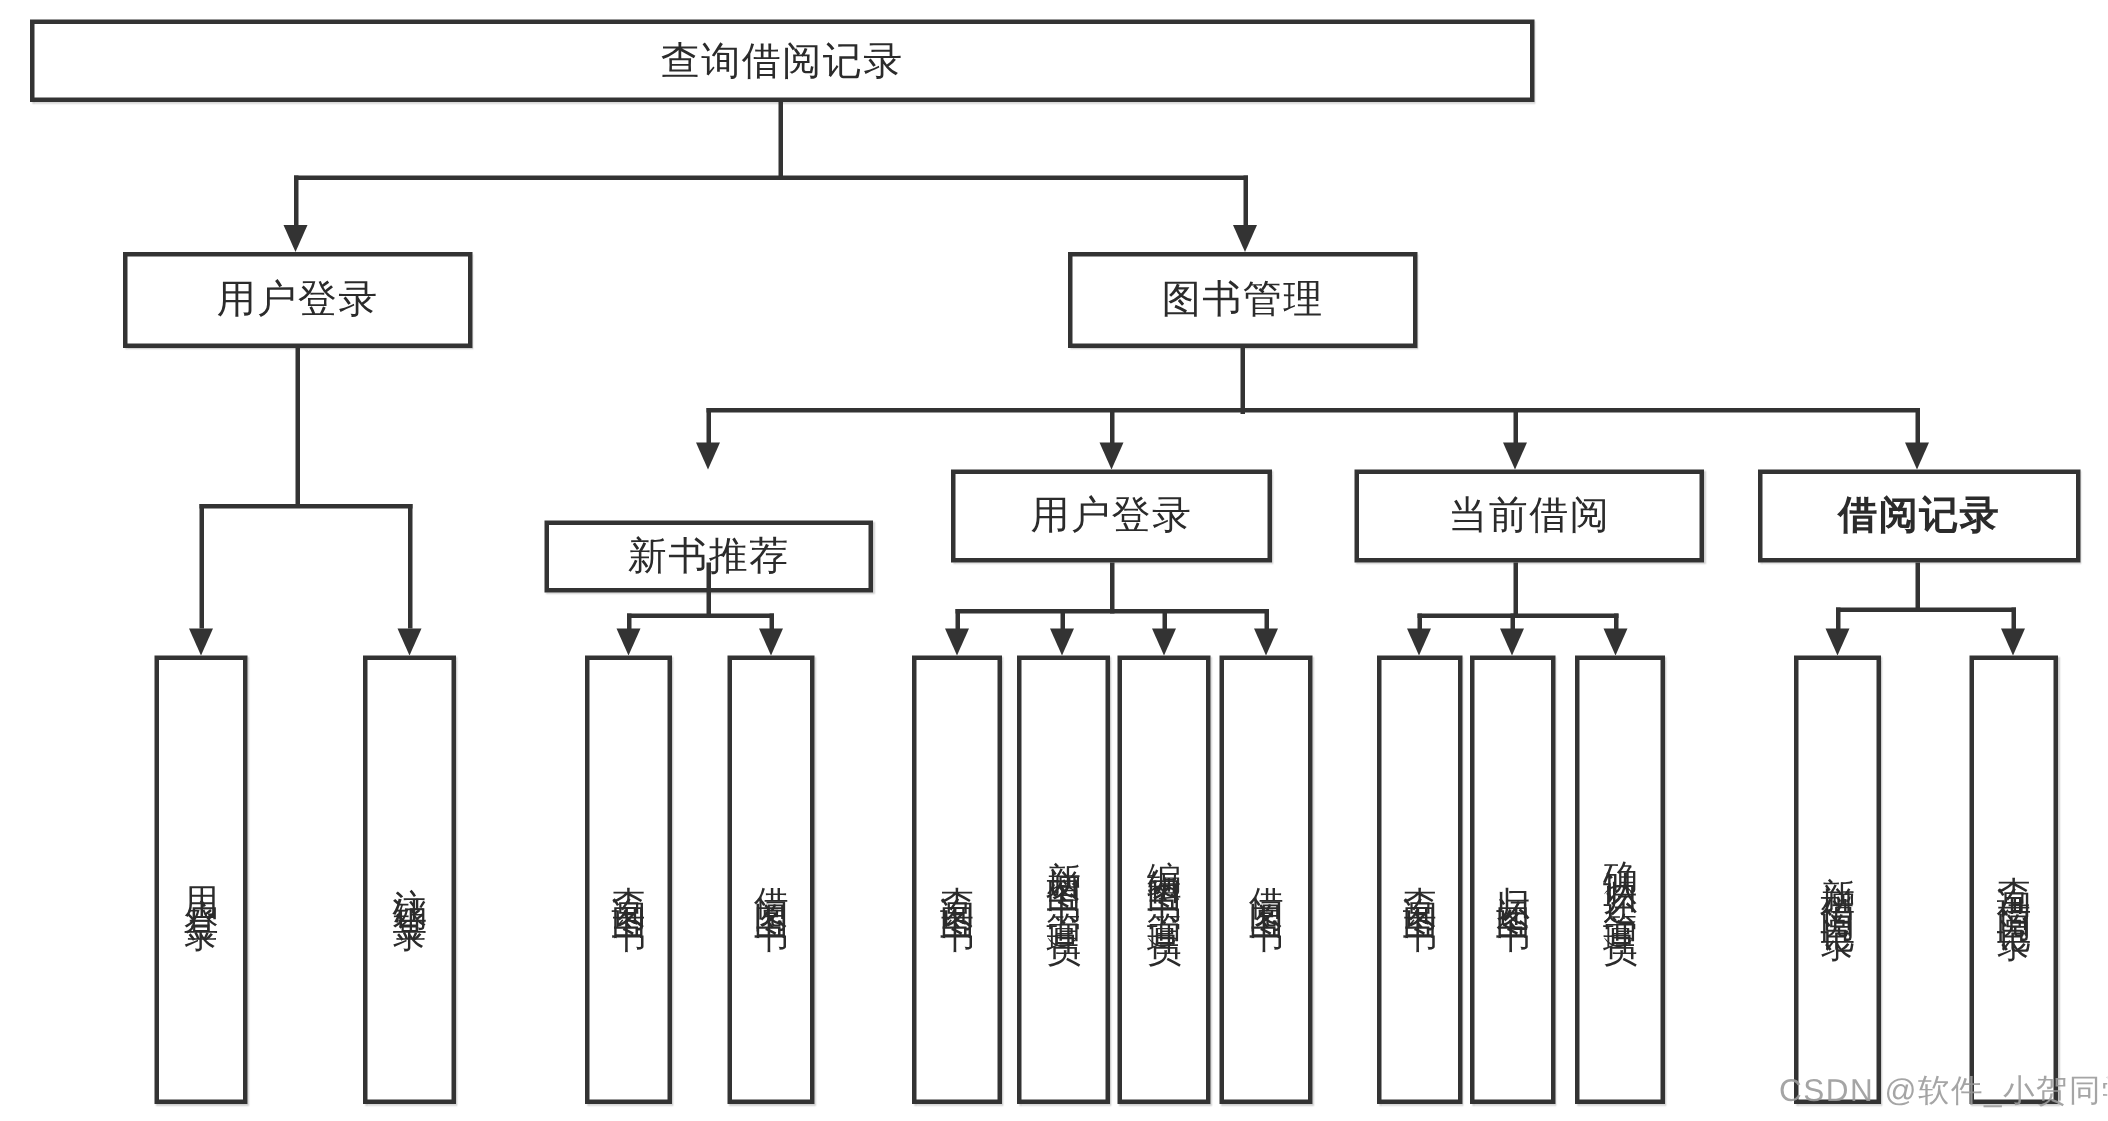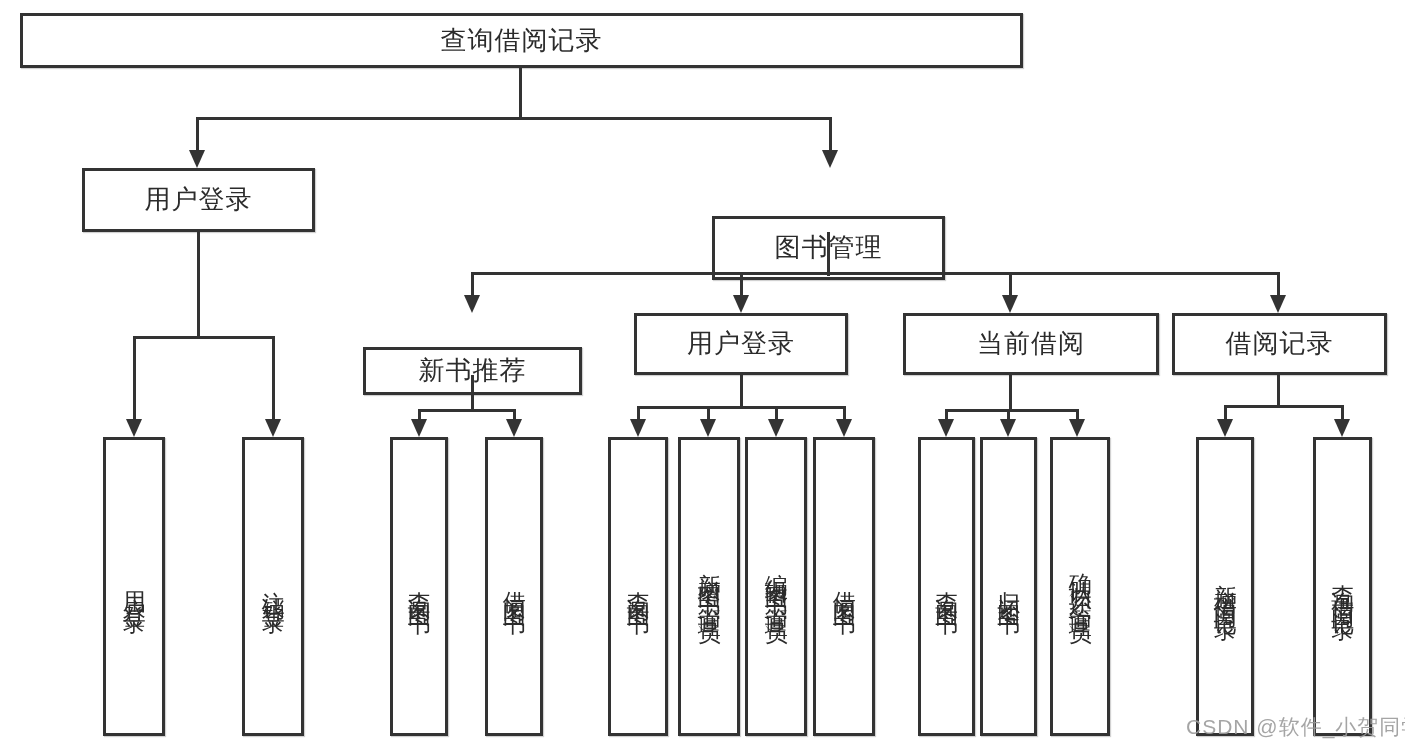--- a/index.html
+++ b/index.html
@@ -66,21 +66,21 @@
   <div class="box" style="left:20px; top:13px; width:1003px; height:55px;">查询借阅记录</div>
 
   <div class="vline" style="left:519px; top:68px; height:50px;"></div>
   <div class="hline" style="left:196px; top:117px; width:636px;"></div>
   <div class="vline" style="left:196px; top:117px; height:35px;"></div>
   <div class="arrow" style="left:189px; top:150px;"></div>
   <div class="vline" style="left:829px; top:117px; height:35px;"></div>
   <div class="arrow" style="left:822px; top:150px;"></div>
 
   <div class="box" style="left:82px; top:168px; width:233px; height:64px;">用户登录</div>
-  <div class="box" style="left:712px; top:168px; width:233px; height:64px;margin-top:48px;">图书管理</div>
+  <div class="box" style="left:712px; top:168px; width:233px; height:64px;">图书管理</div>
 
   <div class="vline" style="left:197px; top:232px; height:106px;"></div>
   <div class="hline" style="left:133px; top:336px; width:142px;"></div>
   <div class="vline" style="left:133px; top:336px; height:83px;"></div>
   <div class="arrow" style="left:126px; top:419px;"></div>
   <div class="vline" style="left:272px; top:336px; height:83px;"></div>
   <div class="arrow" style="left:265px; top:419px;"></div>
 
   <div class="vline" style="left:827px; top:232px; height:44px;"></div>
   <div class="hline" style="left:471px; top:272px; width:809px;"></div>
@@ -88,22 +88,22 @@
   <div class="arrow" style="left:464px; top:295px;"></div>
   <div class="vline" style="left:740px; top:272px; height:24px;"></div>
   <div class="arrow" style="left:733px; top:295px;"></div>
   <div class="vline" style="left:1009px; top:272px; height:24px;"></div>
   <div class="arrow" style="left:1002px; top:295px;"></div>
   <div class="vline" style="left:1277px; top:272px; height:24px;"></div>
   <div class="arrow" style="left:1270px; top:295px;"></div>
 
   <div class="box" style="left:363px; top:313px; width:219px; height:48px;margin-top:34px;">新书推荐</div>
   <div class="box" style="left:634px; top:313px; width:214px; height:62px;">用户登录</div>
-  <div class="box" style="left:903px; top:313px; width:256px; height:62px;">当前借阅</div>
-  <div class="box" style="left:1172px; top:313px; width:215px; height:62px;">借阅记录</div>
+  <div class="box" style="left:903px; top:313px; width:233px; height:62px;">当前借阅</div>
+  <div class="box" style="left:1172px; top:313px; width:215px; height:62px;font-weight:bold;">借阅记录</div>
 
   <div class="vline" style="left:471px; top:375px; height:37px;"></div>
   <div class="hline" style="left:418px; top:409px; width:98px;"></div>
   <div class="vline" style="left:418px; top:409px; height:12px;"></div>
   <div class="arrow" style="left:411px; top:419px;"></div>
   <div class="vline" style="left:513px; top:409px; height:12px;"></div>
   <div class="arrow" style="left:506px; top:419px;"></div>
 
   <div class="vline" style="left:740px; top:375px; height:34px;"></div>
   <div class="hline" style="left:637px; top:406px; width:209px;"></div>

